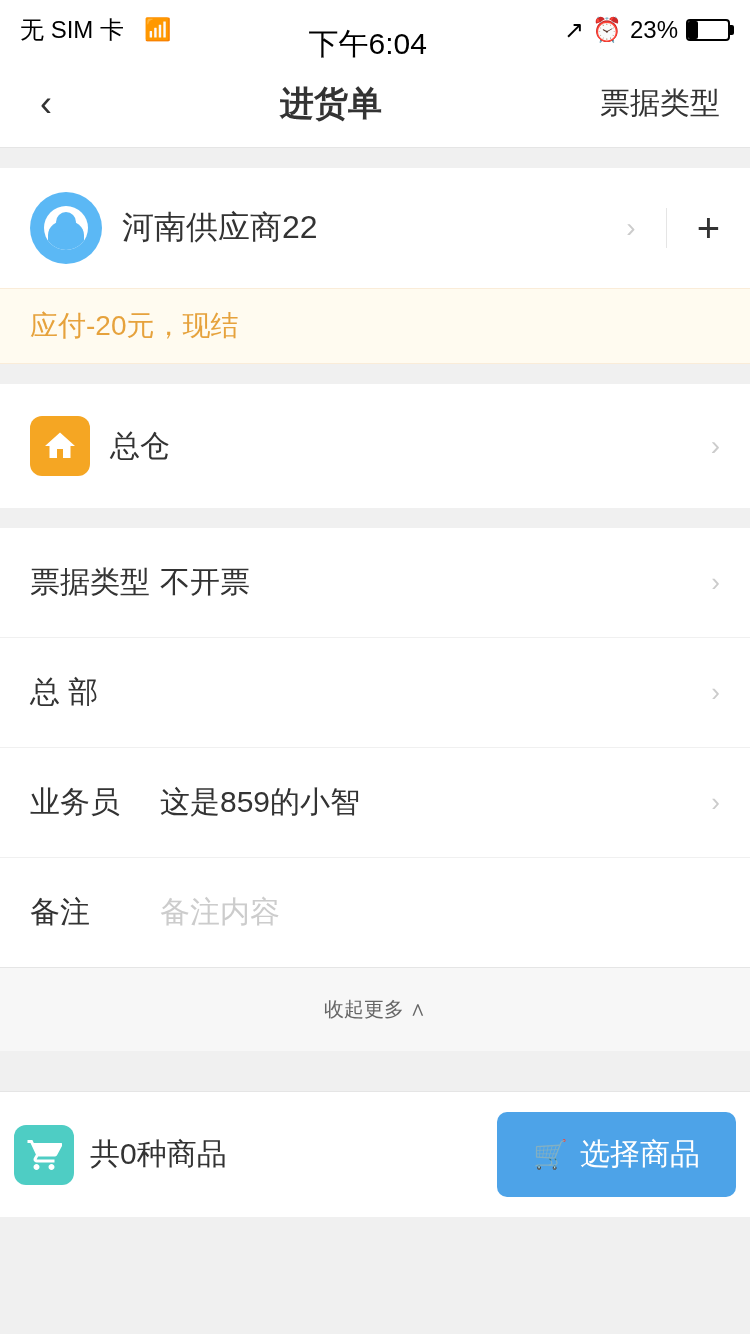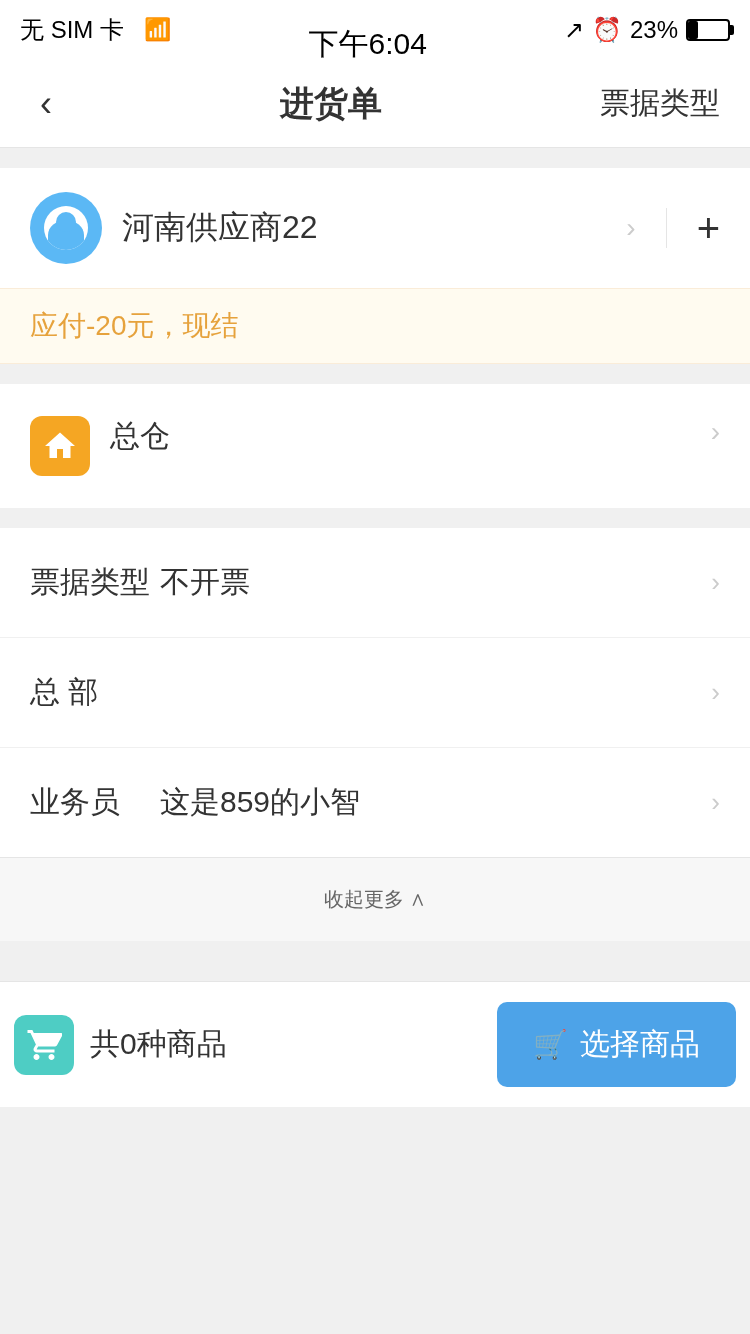--- a/index.html
+++ b/index.html
@@ -151,20 +151,21 @@
       padding: 18px 30px;
       font-size: 28px;
       color: #e6a23c;
       border-top: 1px solid #faecd8;
       border-bottom: 1px solid #faecd8;
     }
 
     
     .row-item {
       display: flex;
+      align-items: center;
       padding: 32px 30px;
       background: #fff;
       border-bottom: 1px solid #f0f0f0;
       cursor: pointer;
     }
     .row-item:last-child {
       border-bottom: none;
     }
     .row-icon {
       width: 60px;
@@ -382,20 +383,24 @@
     <span class="form-row-value">总 部</span>
     <span class="form-row-chevron">›</span>
   </div>
 
   <div class="form-row">
     <span class="form-row-label">业务员</span>
     <span class="form-row-value">这是859的小智</span>
     <span class="form-row-chevron">›</span>
   </div>
 
+  <div class="form-row">
+    <span class="form-row-label">备注</span>
+    <span class="form-row-value placeholder-text">备注内容</span>
+  </div>
 </div>
 
 <div class="collapse-toggle">收起更多 ∧</div>
 
 <div class="section-gap"></div>
 
 <div class="bottom-bar">
   <div class="product-summary">
     <div class="product-icon">
       <svg viewBox="0 0 24 24">

